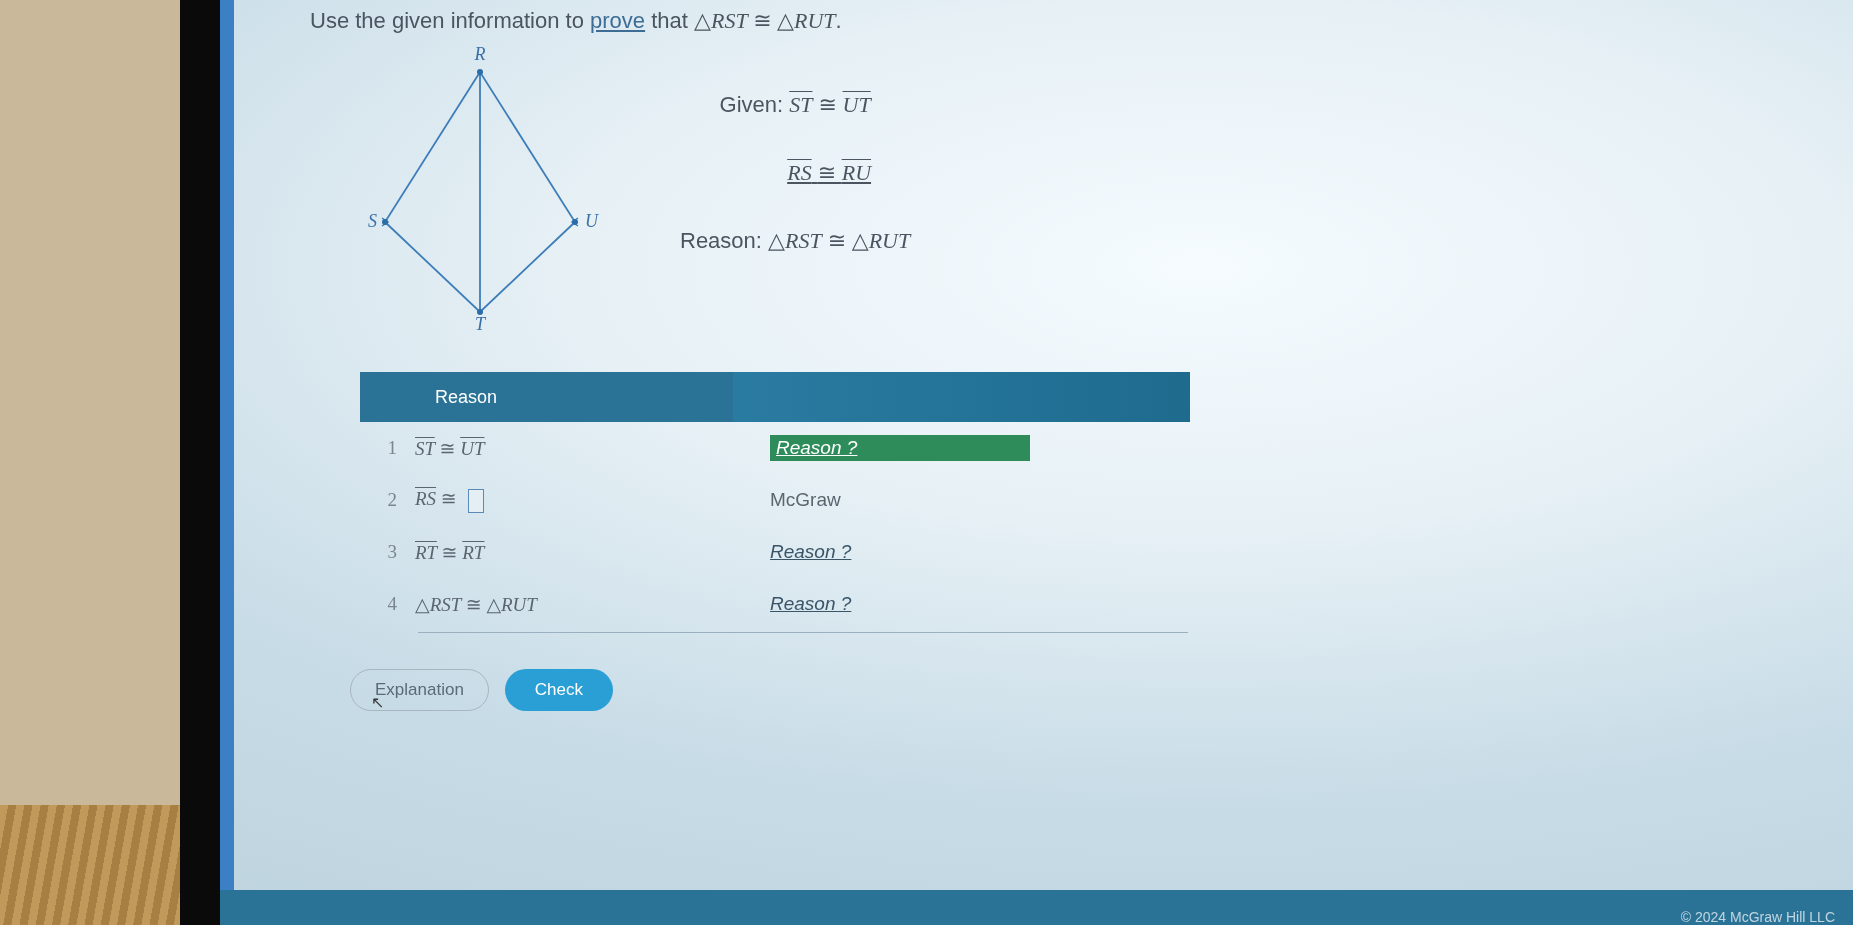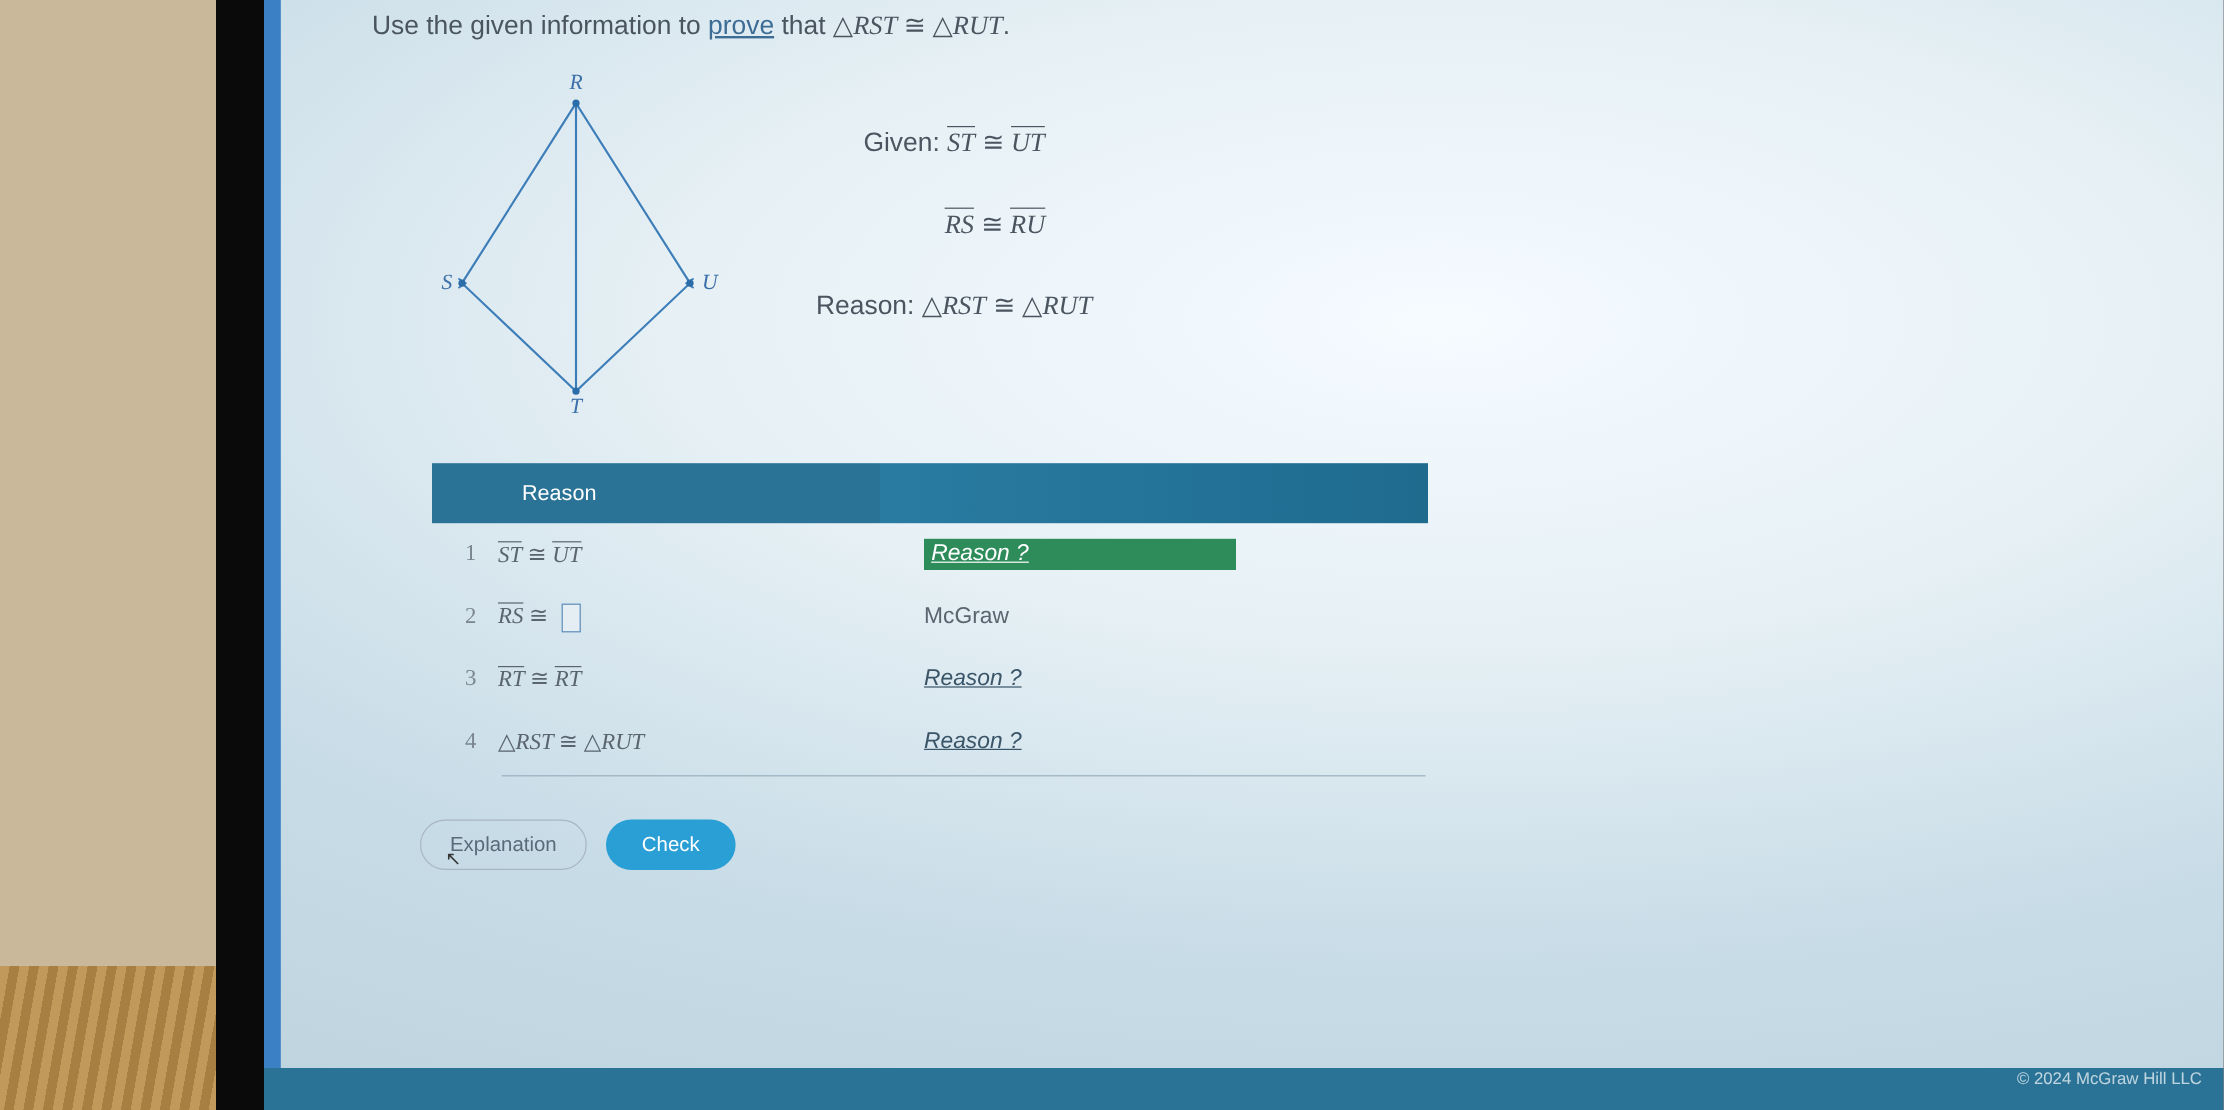--- a/index.html
+++ b/index.html
@@ -31,21 +31,21 @@
   }
   .blue-sidebar {
     position: absolute; left: 0; top: 0; width: 14px; height: 100%;
     background: #3b7fc4;
   }
   .content {
     position: absolute; left: 90px; top: 0; right: 20px; bottom: 0;
     padding: 8px 0 0 0;
   }
   .prompt-line {
-    font-size: 22px; color: #4a5560; margin-bottom: 22px;
+    font-size: 22px; color: #4a5560; margin-bottom: 8px;
   }
   .prompt-line .underline { text-decoration: underline; color: #3d6d95; }
   .mathit { font-family: 'Times New Roman', serif; font-style: italic; }
   .mathrm { font-family: 'Times New Roman', serif; font-style: normal; }
   .overline { text-decoration: overline; text-decoration-thickness: 1.2px; }
   .upper-layout { display: flex; gap: 70px; align-items: flex-start; margin-left: 40px; }
   .diagram-wrap { width: 260px; height: 290px; position: relative; }
   .diagram-wrap svg { width: 100%; height: 100%; }
   .vlabel { font-family: 'Times New Roman', serif; font-style: italic; fill: #3a6fa8; font-size: 18px; }
   .givens { font-size: 22px; color: #4a5560; padding-top: 50px; }
@@ -93,21 +93,21 @@
   }
   .cursor-icon {
     position: absolute; left: 20px; bottom: -2px; font-size: 16px;
     color: #333;
   }
   .divider { border-top: 1px solid #9bb0bf; width: 770px; margin-left: 58px; margin-top: 2px; }
   .footer-bar {
     position: absolute; left: 40px; right: 0; bottom: 0; height: 35px;
     background: #2a7396; color: rgba(255,255,255,0.7);
     font-size: 14px; display: flex; justify-content: flex-end;
-    align-items: flex-start; padding-right: 18px; z-index: 2; padding-left: 36px;
+    align-items: flex-end; padding-right: 18px; z-index: 2; padding-left: 36px;
   }
 </style>
 </head>
 <body>
 
 <div class="wall"></div>
 <div class="desk-wood"></div>
 
 <div class="monitor-bezel">
   <div class="screen">
@@ -136,21 +136,21 @@
           </svg>
         </div>
 
         <div class="givens">
           <div class="row">
             <span>Given: </span>
             <span class="mathit overline">ST</span>
             <span class="mathrm"> ≅ </span>
             <span class="mathit overline">UT</span>
           </div>
-          <div class="row" style="padding-left:68px;">
+          <div class="row" style="padding-left:68px;text-decoration:underline;">
             <span class="mathit overline">RS</span>
             <span class="mathrm"> ≅ </span>
             <span class="mathit overline">RU</span>
           </div>
           <div class="row">
             <span>Reason: </span>
             <span class="mathrm">△</span><span class="mathit">RST</span>
             <span class="mathrm"> ≅ </span>
             <span class="mathrm">△</span><span class="mathit">RUT</span>
           </div>

